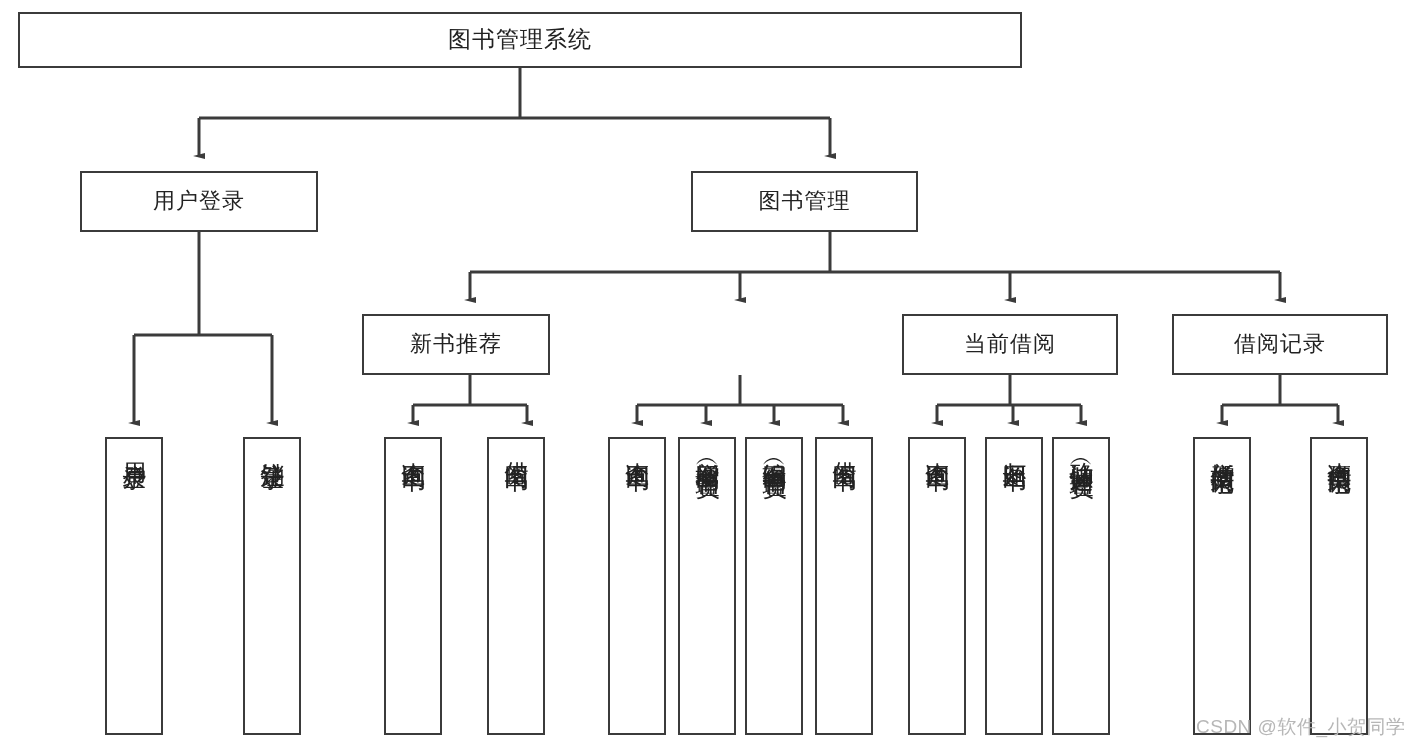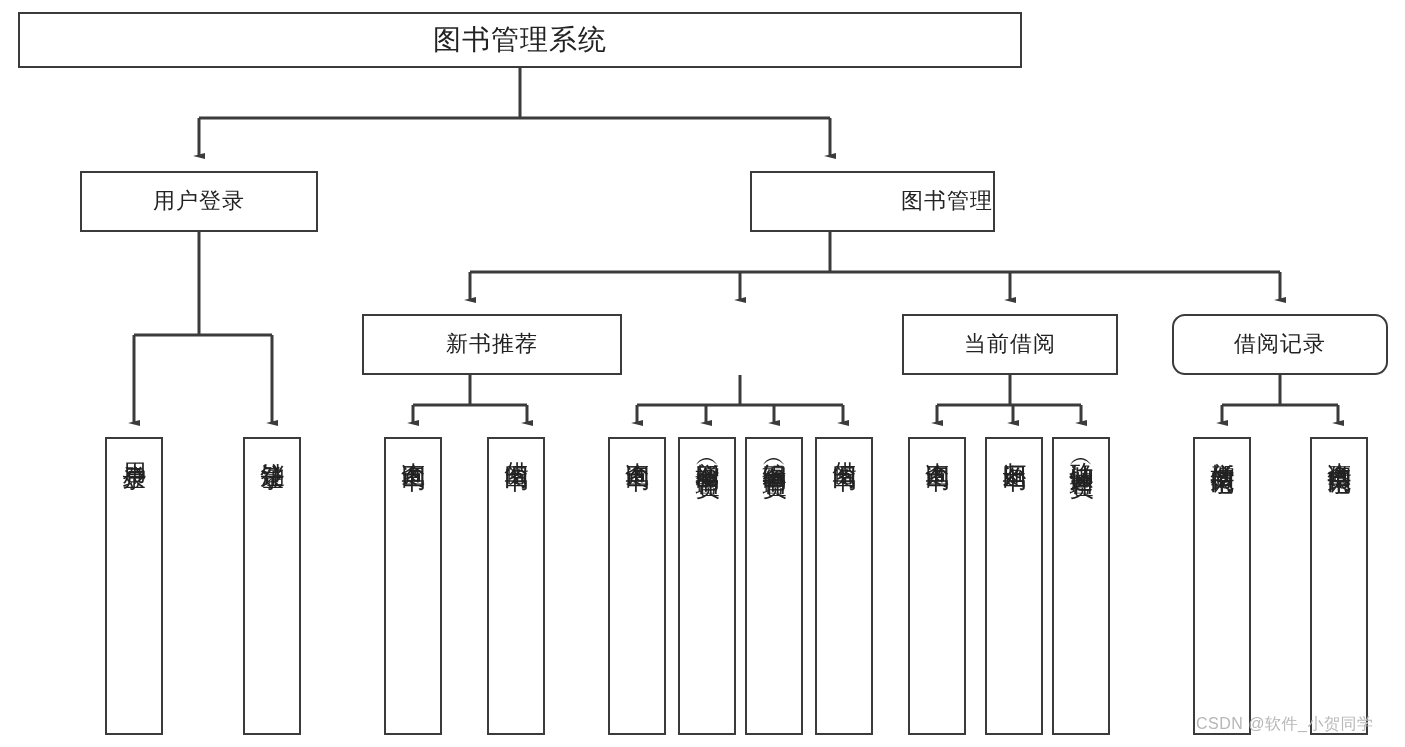--- a/index.html
+++ b/index.html
@@ -49,27 +49,27 @@
   .node-v .label {
     font-size: 24px;
     line-height: 1.12;
     writing-mode: vertical-rl;
     text-orientation: upright;
     letter-spacing: 2px;
     white-space: nowrap;
     display: block;
   }
   #root-node .label {
-    font-size: 28px;
+    font-size: 23px;
   }
   .watermark {
     position: absolute;
     left: 1196px;
     top: 714px;
-    font-size: 16px;
+    font-size: 19px;
     color: #b7b7b7;
     white-space: nowrap;
     letter-spacing: 0.5px;
   }
 </style>
 </head>
 <body>
 
 <div id="canvas">
 
@@ -123,31 +123,31 @@
     </g>
   </svg>
 
   <div class="node node-h" id="root-node" style="left:18px; top:12px; width:1004px; height:56px;">
     <span class="label">图书管理系统</span>
   </div>
 
   <div class="node node-h" style="left:80px; top:171px; width:238px; height:61px;">
     <span class="label">用户登录</span>
   </div>
-  <div class="node node-h" style="left:750px; top:171px; width:245px; height:61px;justify-content:flex-end;">
+  <div class="node node-h" style="left:691px; top:171px; width:227px; height:61px;">
     <span class="label">图书管理</span>
   </div>
 
-  <div class="node node-h" style="left:362px; top:314px; width:260px; height:61px;">
+  <div class="node node-h" style="left:362px; top:314px; width:188px; height:61px;">
     <span class="label">新书推荐</span>
   </div>
   <div class="node node-h" style="left:902px; top:314px; width:216px; height:61px;text-align:right;">
     <span class="label">当前借阅</span>
   </div>
-  <div class="node node-h" style="left:1172px; top:314px; width:216px; height:61px;border-radius:13px;">
+  <div class="node node-h" style="left:1172px; top:314px; width:216px; height:61px;">
     <span class="label">借阅记录</span>
   </div>
 
   <div class="node node-v" style="left:105px; top:437px; width:58px; height:298px;">
     <span class="label">用户登录</span>
   </div>
   <div class="node node-v" style="left:243px; top:437px; width:58px; height:298px;">
     <span class="label">注销登录</span>
   </div>
 

